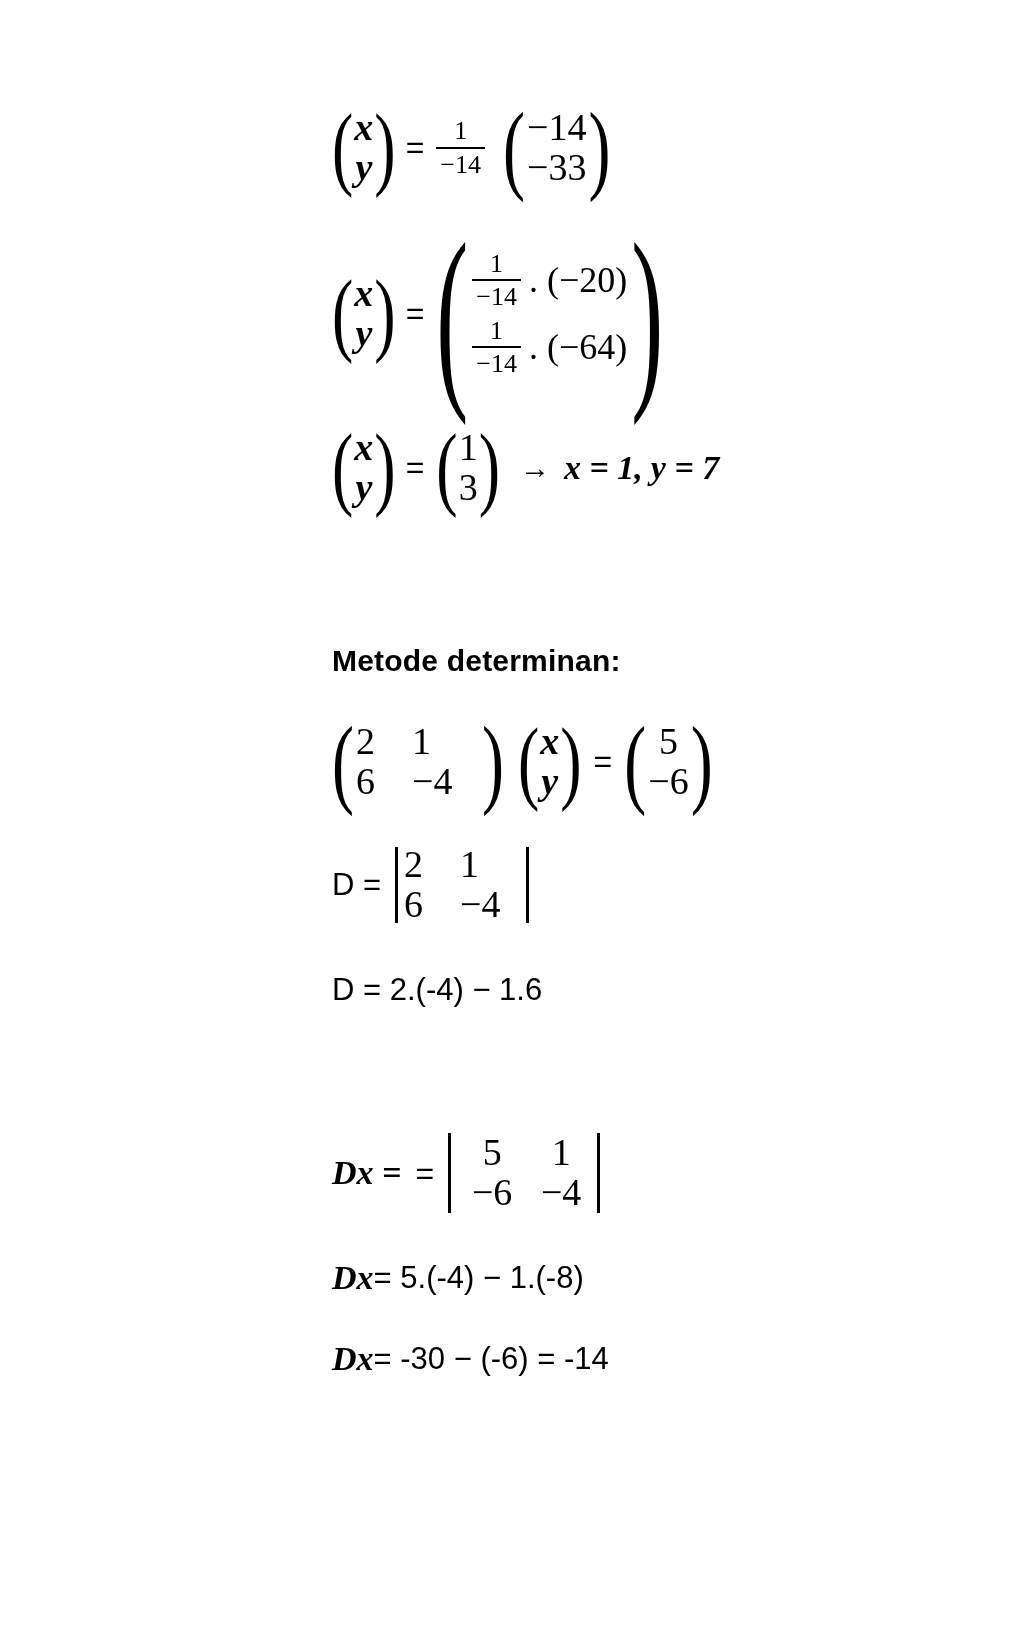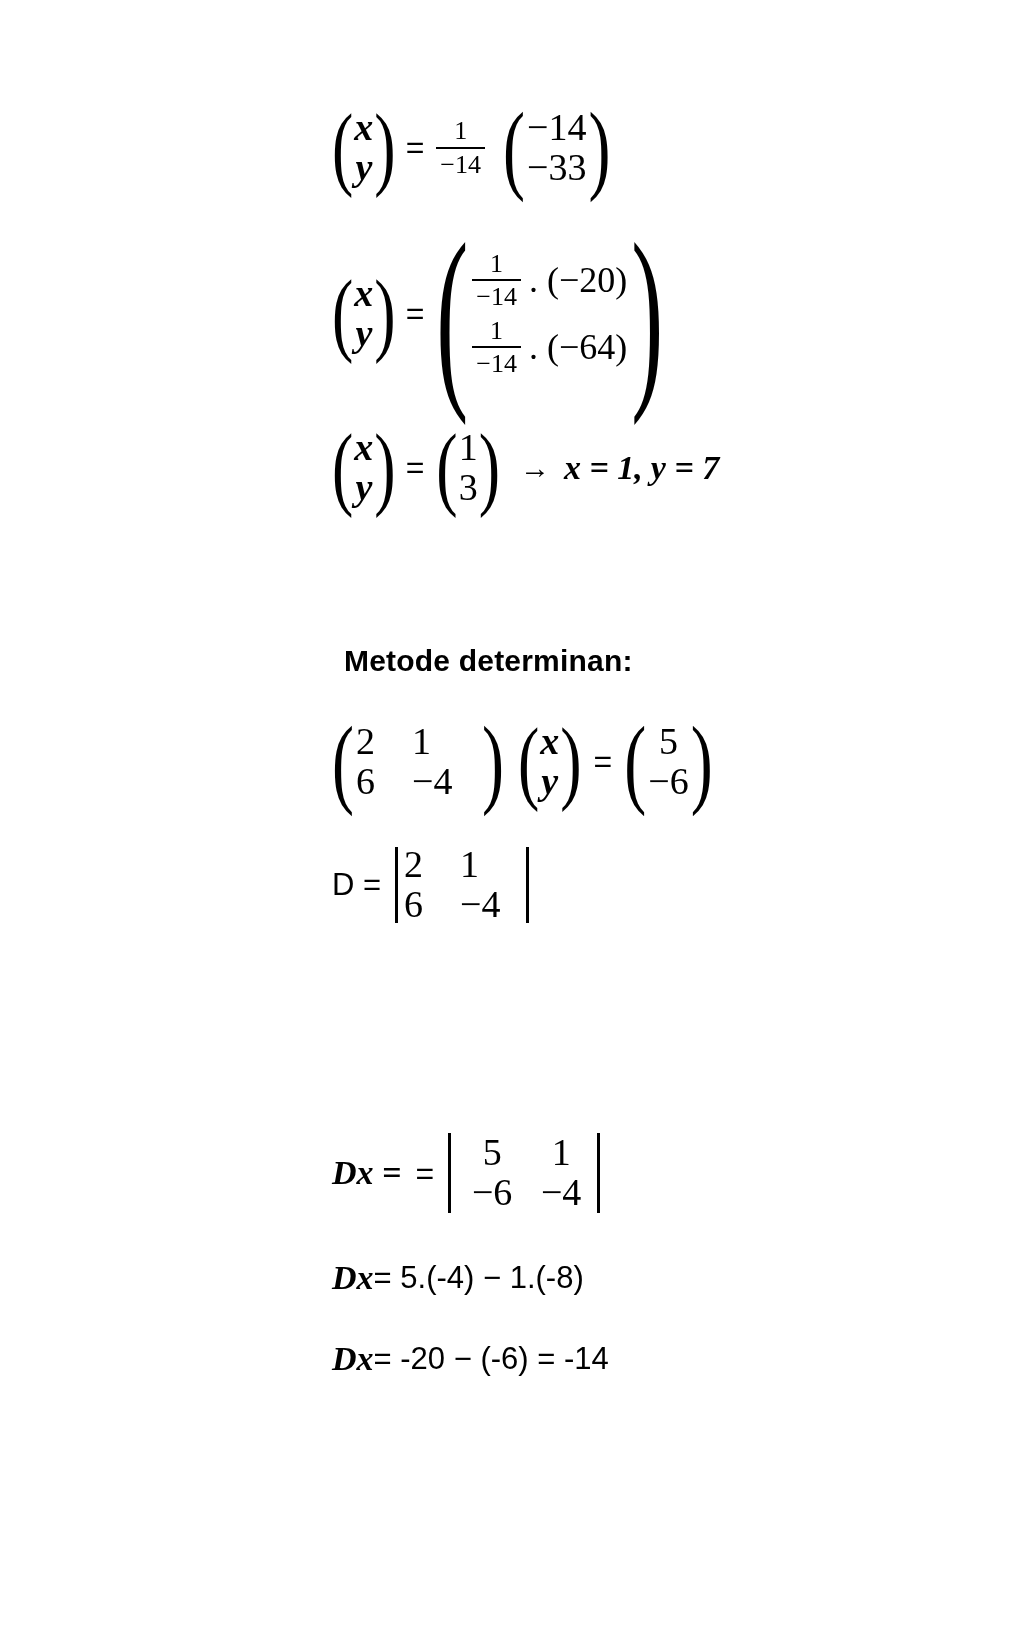--- a/index.html
+++ b/index.html
@@ -199,21 +199,21 @@
         <span class="serif cell" style="font-size:38px;">3</span>
       </span>
       <span class="paren" style="font-size:64px; transform:scaleY(1.45); margin-left:1px;">)</span>
     </span>
 
     <span class="eq" style="font-size:30px; margin:0 14px 0 20px;">→</span>
     <span class="txt-serif-ital" style="margin-right:8px;">x = 1,</span>
     <span class="txt-serif-ital">y = 7</span>
   </div>
 
-  <div class="line heading" style="left:344px; top:644px;">
+  <div class="line heading" style="left:332px; top:644px;">
     <span>Metode determinan:</span>
   </div>
 
   <div class="line" style="left:332px; top:722px;">
 
     <span class="vec">
       <span class="paren" style="font-size:66px; transform:scaleY(1.5); margin-right:2px;">(</span>
       <span class="vec-body two-col">
         <span class="row">
           <span class="serif cell" style="font-size:38px; width:56px; text-align:left;">2</span>
@@ -259,20 +259,23 @@
         </span>
         <span class="row">
           <span class="serif cell" style="font-size:38px; width:56px; text-align:left;">6</span>
           <span class="serif cell" style="font-size:38px; width:66px; text-align:left;">−4</span>
         </span>
       </span>
       <span class="bar" style="height:76px; margin-left:0px;"></span>
     </span>
   </div>
 
+  <div class="line" style="left:332px; top:972px;">
+    <span class="txt">D = 2.(-4) − 1.6</span>
+  </div>
 
 
   <div class="line" style="left:332px; top:1133px;">
     <span class="txt-serif-ital" style="margin-right:14px;">Dx =</span>
     <span class="eq" style="font-size:32px; margin-right:14px;">=</span>
     <span class="vec">
       <span class="bar" style="height:80px; margin-right:8px;"></span>
       <span class="vec-body two-col">
         <span class="row">
           <span class="serif cell" style="font-size:38px; width:66px; text-align:center;">5</span>
@@ -287,16 +290,16 @@
     </span>
   </div>
 
   <div class="line" style="left:332px; top:1259px;">
     <span class="txt-serif-ital">Dx</span>
     <span class="txt"> = 5.(-4) − 1.(-8)</span>
   </div>
 
   <div class="line" style="left:332px; top:1340px;">
     <span class="txt-serif-ital">Dx</span>
-    <span class="txt"> = -20 − (-6) = -14</span>
+    <span class="txt"> = -30 − (-6) = -14</span>
   </div>
 
 </div>
 
 </body></html>

